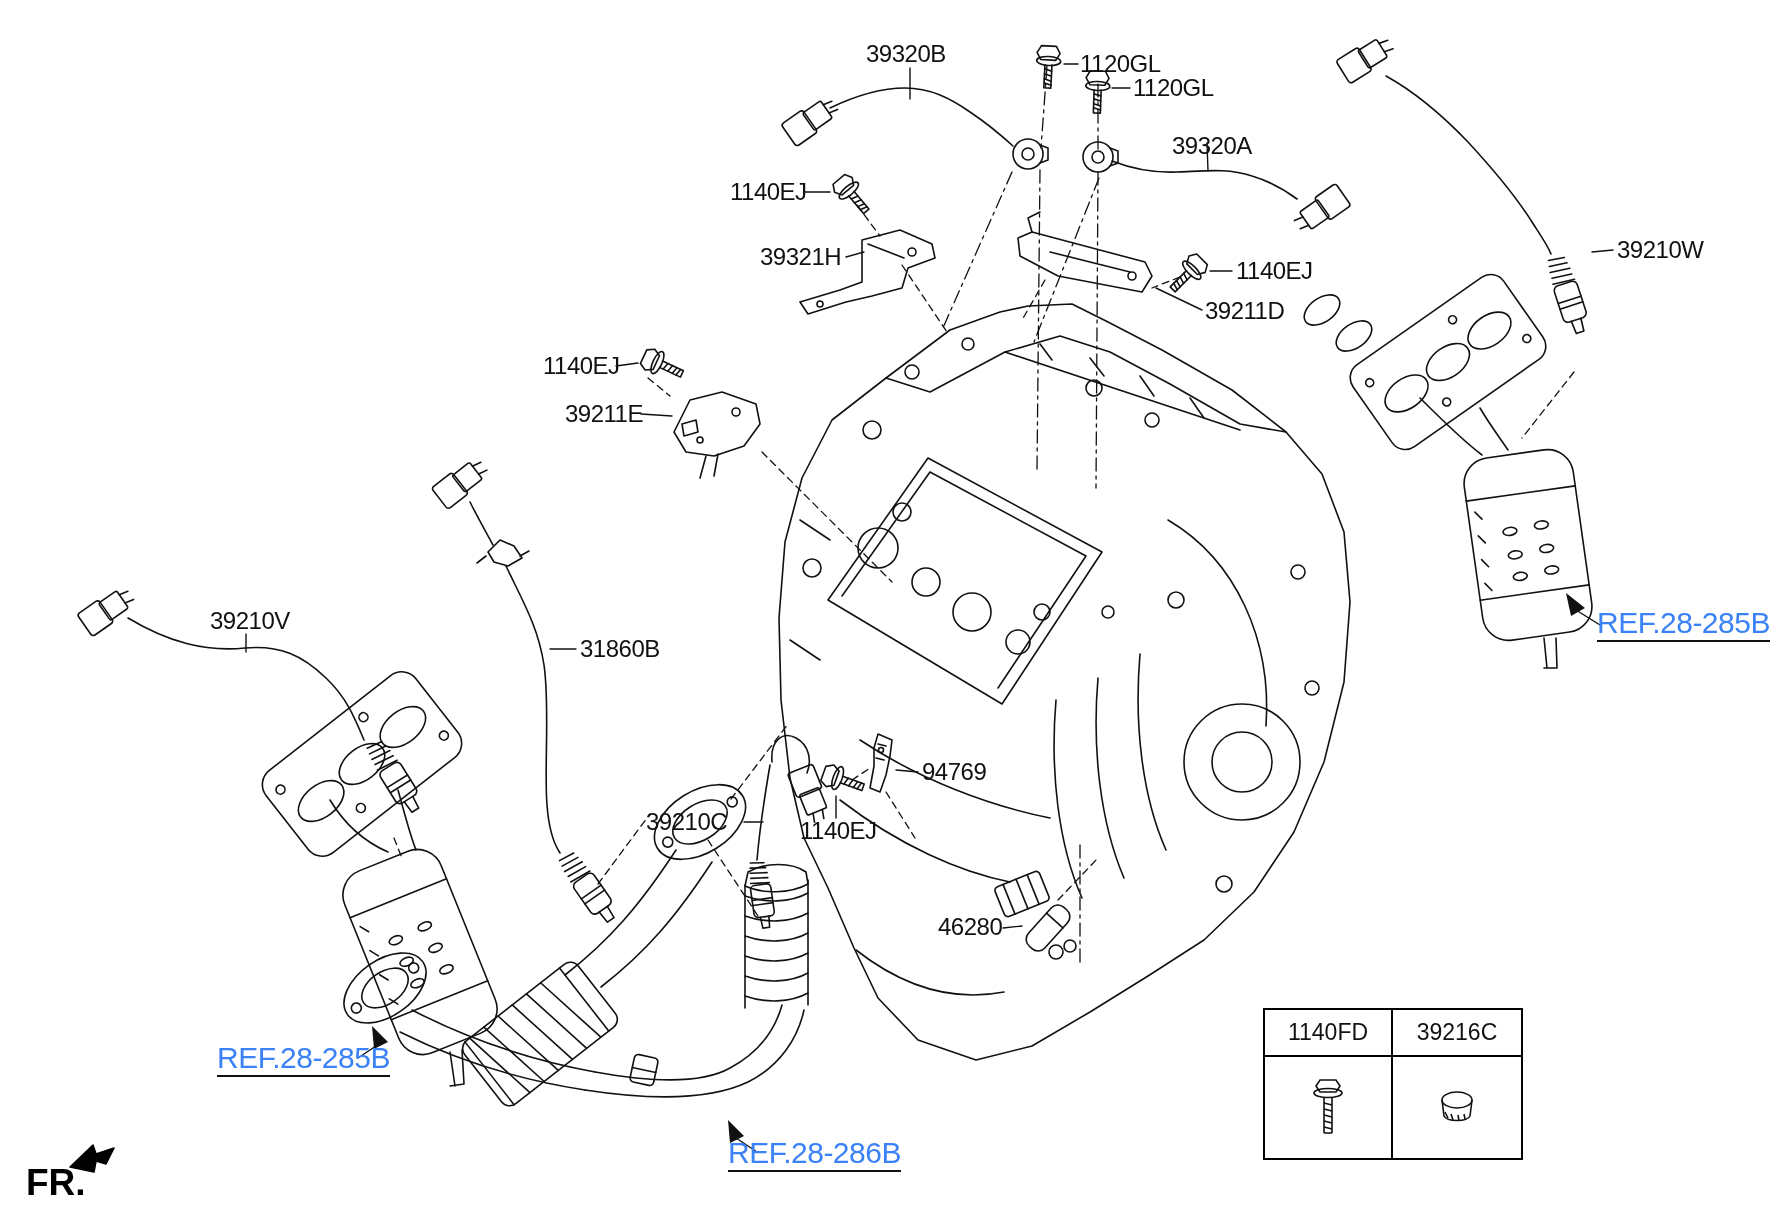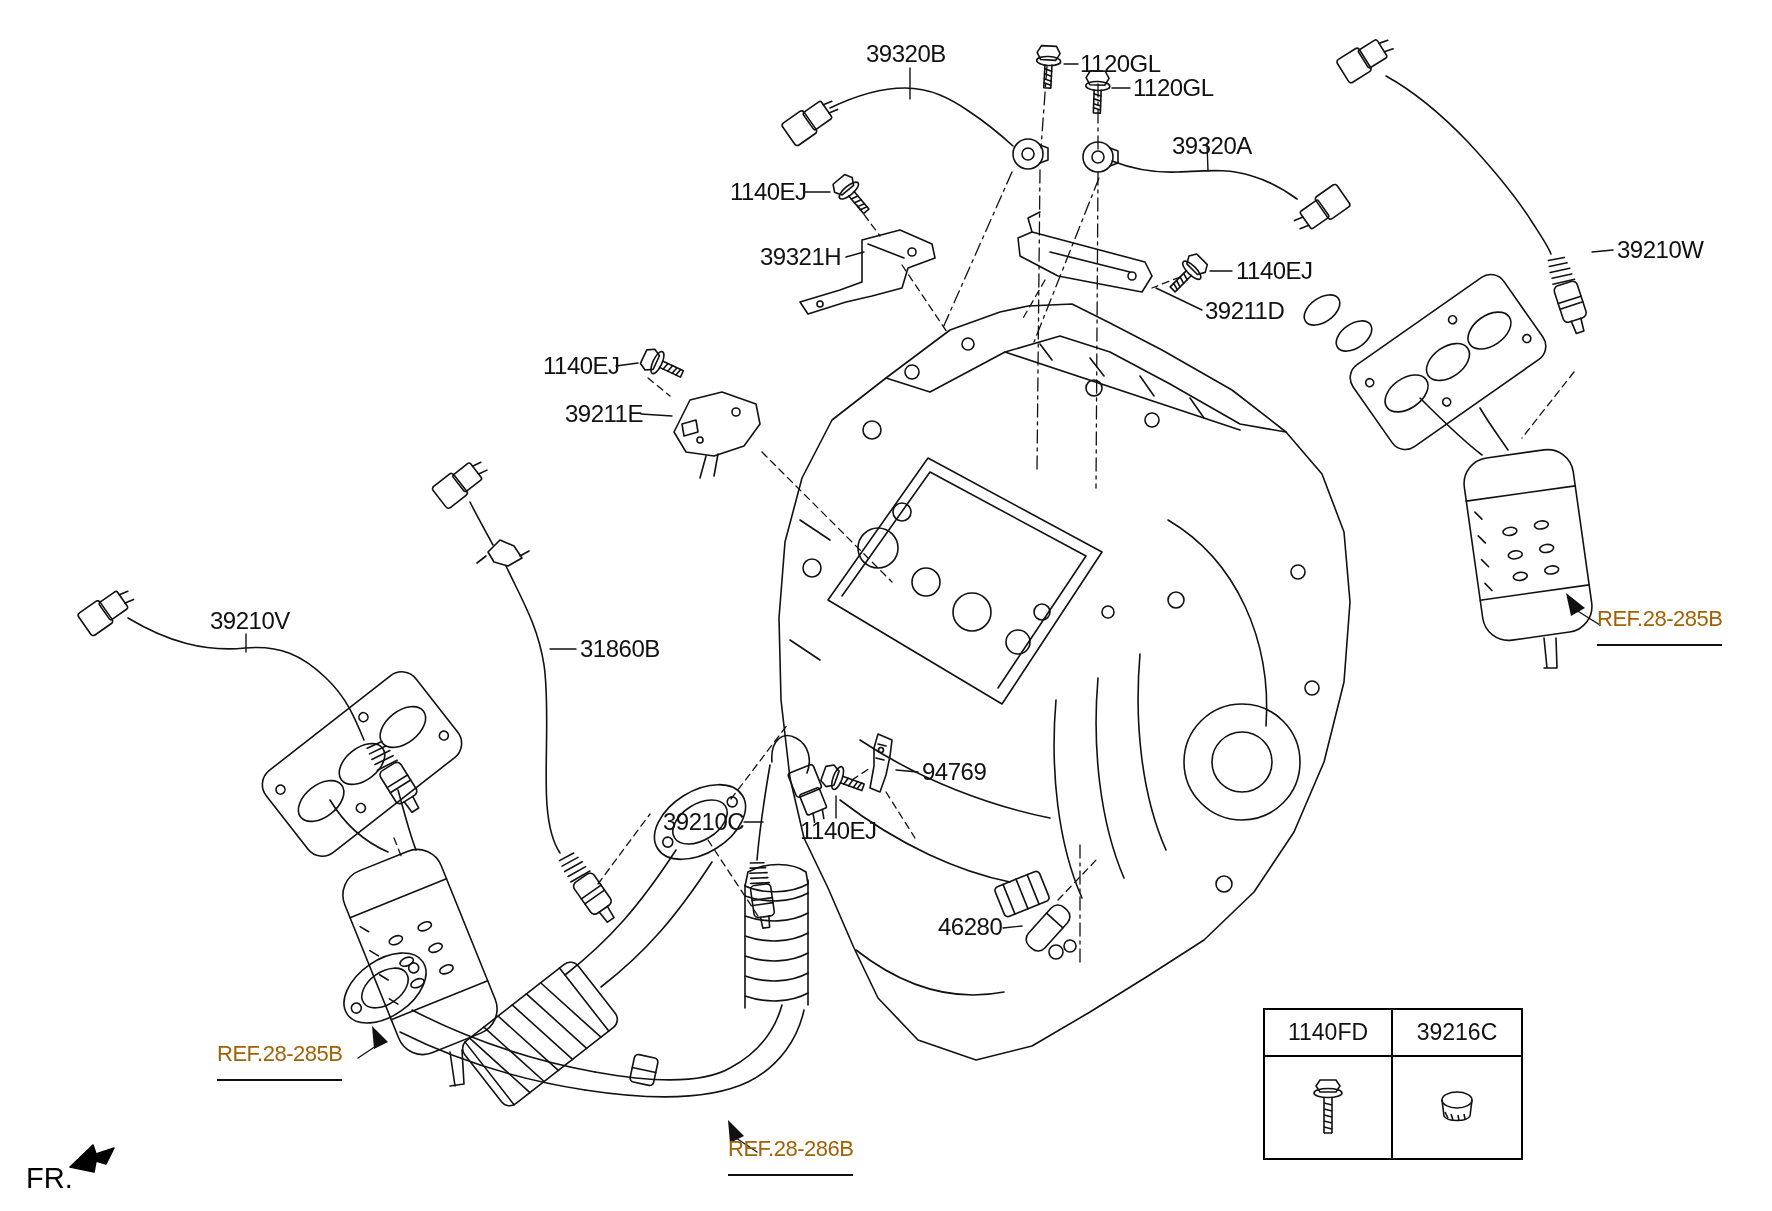--- a/index.html
+++ b/index.html
@@ -1,22 +1,22 @@
 <!DOCTYPE html>
 <html><head>
 <meta charset="utf-8">
 <style>
   html,body{margin:0;padding:0;background:#ffffff;}
   #stage{position:relative;width:1772px;height:1211px;background:#ffffff;overflow:hidden;
          font-family:"Liberation Sans","DejaVu Sans",sans-serif;color:#111;border-radius:17px;}
   #art{position:absolute;left:0;top:0;}
   .lbl{position:absolute;font-size:24px;letter-spacing:-0.5px;color:#111;white-space:nowrap;line-height:1;}
-  .refl{position:absolute;font-size:22px;letter-spacing:-0.5px;color:#a16207;white-space:nowrap;line-height:1;
-        border-bottom:2px solid #111;padding-bottom:14px;cursor:pointer;}
-  .fr{position:absolute;font-size:29px;font-weight:normal;letter-spacing:0px;color:#000;line-height:1;}
+  .refl{position:absolute;font-size:30px;letter-spacing:-0.5px;color:#3b82f6;white-space:nowrap;line-height:1;
+        border-bottom:2px solid #111;padding-bottom:2px;cursor:pointer;}
+  .fr{position:absolute;font-size:37px;font-weight:bold;letter-spacing:0px;color:#000;line-height:1;}
   .legend{position:absolute;left:1263px;top:1008px;width:260px;height:152px;border:2px solid #000;box-sizing:border-box;text-align:right;}
   .legend .hdr{display:flex;height:47px;border-bottom:2px solid #000;box-sizing:border-box;}
   .legend .bdy{display:flex;height:101px;}
   .legend .cell{flex:0 0 50%;display:flex;align-items:center;justify-content:center;box-sizing:border-box;}
   .legend .c1{border-right:2px solid #000;}
   .legend .hdr .cell{font-size:23px;}
   svg *{vector-effect:non-scaling-stroke;}
 </style>
 </head>
 <body>
@@ -325,21 +325,21 @@
 <div class="lbl" style="left:1172px;top:134px">39320A</div>
 <div class="lbl" style="left:730px;top:180px">1140EJ</div>
 <div class="lbl" style="left:760px;top:245px">39321H</div>
 <div class="lbl" style="left:1236px;top:259px">1140EJ</div>
 <div class="lbl" style="left:1205px;top:299px">39211D</div>
 <div class="lbl" style="left:1617px;top:238px">39210W</div>
 <div class="lbl" style="left:543px;top:354px">1140EJ</div>
 <div class="lbl" style="left:565px;top:402px">39211E</div>
 <div class="lbl" style="left:210px;top:609px">39210V</div>
 <div class="lbl" style="left:580px;top:637px">31860B</div>
-<div class="lbl" style="left:663px;top:810px">39210C</div>
+<div class="lbl" style="left:646px;top:810px">39210C</div>
 <div class="lbl" style="left:800px;top:819px">1140EJ</div>
 <div class="lbl" style="left:922px;top:760px">94769</div>
 <div class="lbl" style="left:938px;top:915px">46280</div>
 
 <div class="refl" style="left:1597px;top:608px">REF.28-285B</div>
 <div class="refl" style="left:217px;top:1043px">REF.28-285B</div>
 <div class="refl" style="left:728px;top:1138px">REF.28-286B</div>
 
 <div class="legend">
   <div class="hdr">

